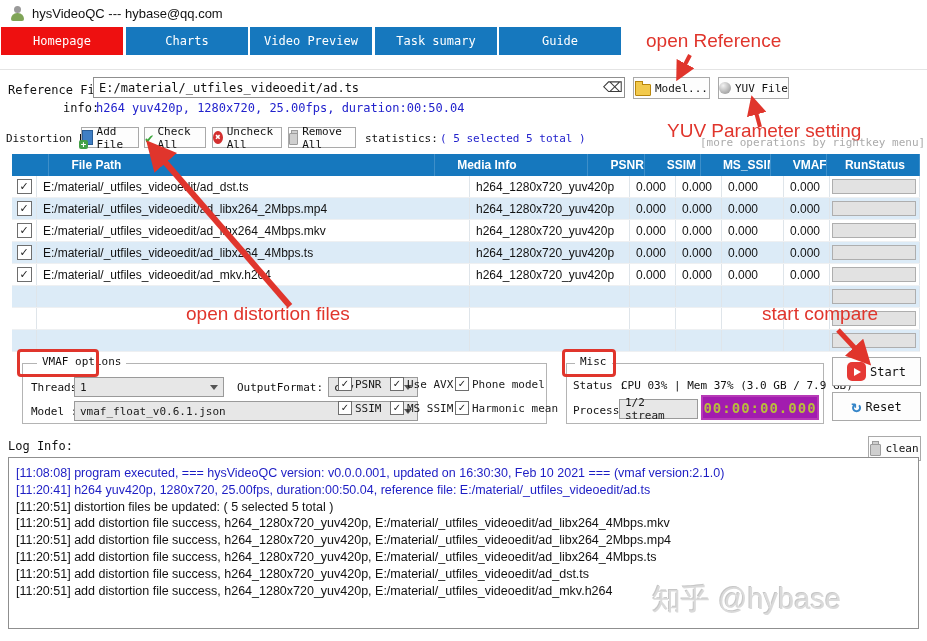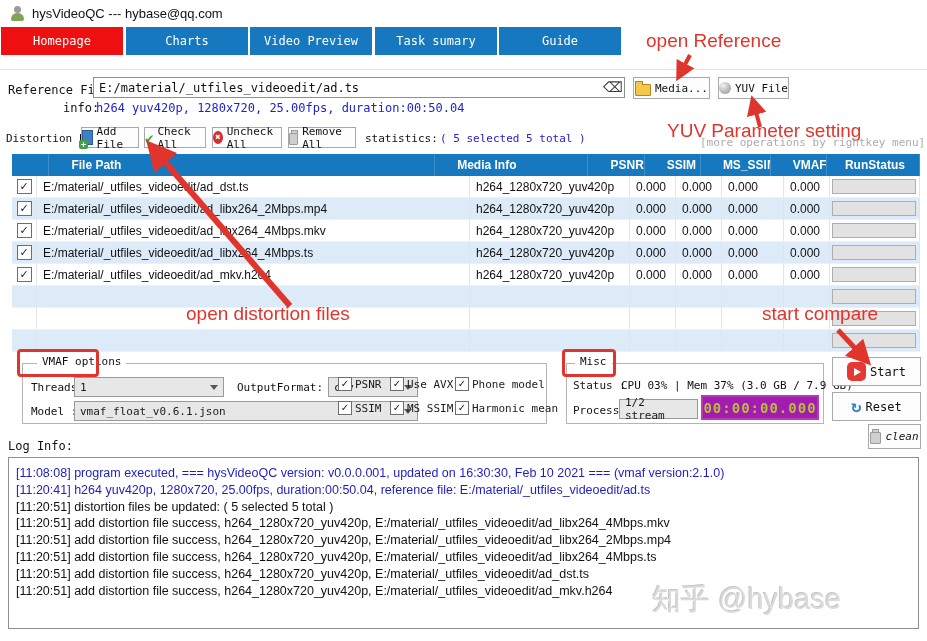--- a/index.html
+++ b/index.html
@@ -134,21 +134,21 @@
   <div class="ann-text" style="left:646px;top:30px;">open Reference</div>
 
   <div class="hline"></div>
 
   <div class="lbl" style="left:8px;top:83px;">Reference File:</div>
   <input class="ref-input" value="E:/material/_utfiles_videoedit/ad.ts" style="">
   <div class="clear-ic">⌫</div>
 
   <div class="btn" style="left:633px;top:77px;width:77px;height:22px;">
     <span class="folder-ic"></span>
-    <span>Media...</span>
+    <span>Model...</span>
   </div>
   <div class="btn" style="left:718px;top:77px;width:71px;height:22px;">
     <span class="sphere-ic"></span>
     <span>YUV File</span>
   </div>
 
   <div class="lbl" style="left:63px;top:101px;">info:</div>
   <div class="lbl blue" style="left:96px;top:101px;">h264 yuv420p, 1280x720, 25.00fps, duration:00:50.04</div>
 
   <div class="ann-text" style="left:667px;top:120px;">YUV Parameter setting</div>
@@ -364,21 +364,21 @@
         <span class="tri"></span>
       </span>
     <span>Start</span>
   </div>
   <div class="btn" style="left:832px;top:392px;width:89px;height:29px;font-size:12px;">
     <span class="reset-ic">↻</span>
     <span>Reset</span>
   </div>
 
   <div class="lbl" style="left:8px;top:439px;">Log Info:</div>
-  <div class="btn" style="left:868px;top:424px;width:53px;height:25px;font-style:italic;">
+  <div class="btn" style="left:868px;top:436px;width:53px;height:25px;">
     <span class="trash-ic"></span>
     <span>clean</span>
   </div>
 
   <div class="logbox">
     <div class="log-line blue">[11:08:08] program executed, === hysVideoQC version: v0.0.0.001, updated on 16:30:30, Feb 10 2021 === (vmaf version:2.1.0)</div>
     <div class="log-line blue">[11:20:41] h264 yuv420p, 1280x720, 25.00fps, duration:00:50.04, reference file: E:/material/_utfiles_videoedit/ad.ts</div>
     <div class="log-line">[11:20:51] distortion files be updated: ( 5 selected  5 total )</div>
     <div class="log-line">[11:20:51] add distortion file success, h264_1280x720_yuv420p, E:/material/_utfiles_videoedit/ad_libx264_4Mbps.mkv</div>
     <div class="log-line">[11:20:51] add distortion file success, h264_1280x720_yuv420p, E:/material/_utfiles_videoedit/ad_libx264_2Mbps.mp4</div>

